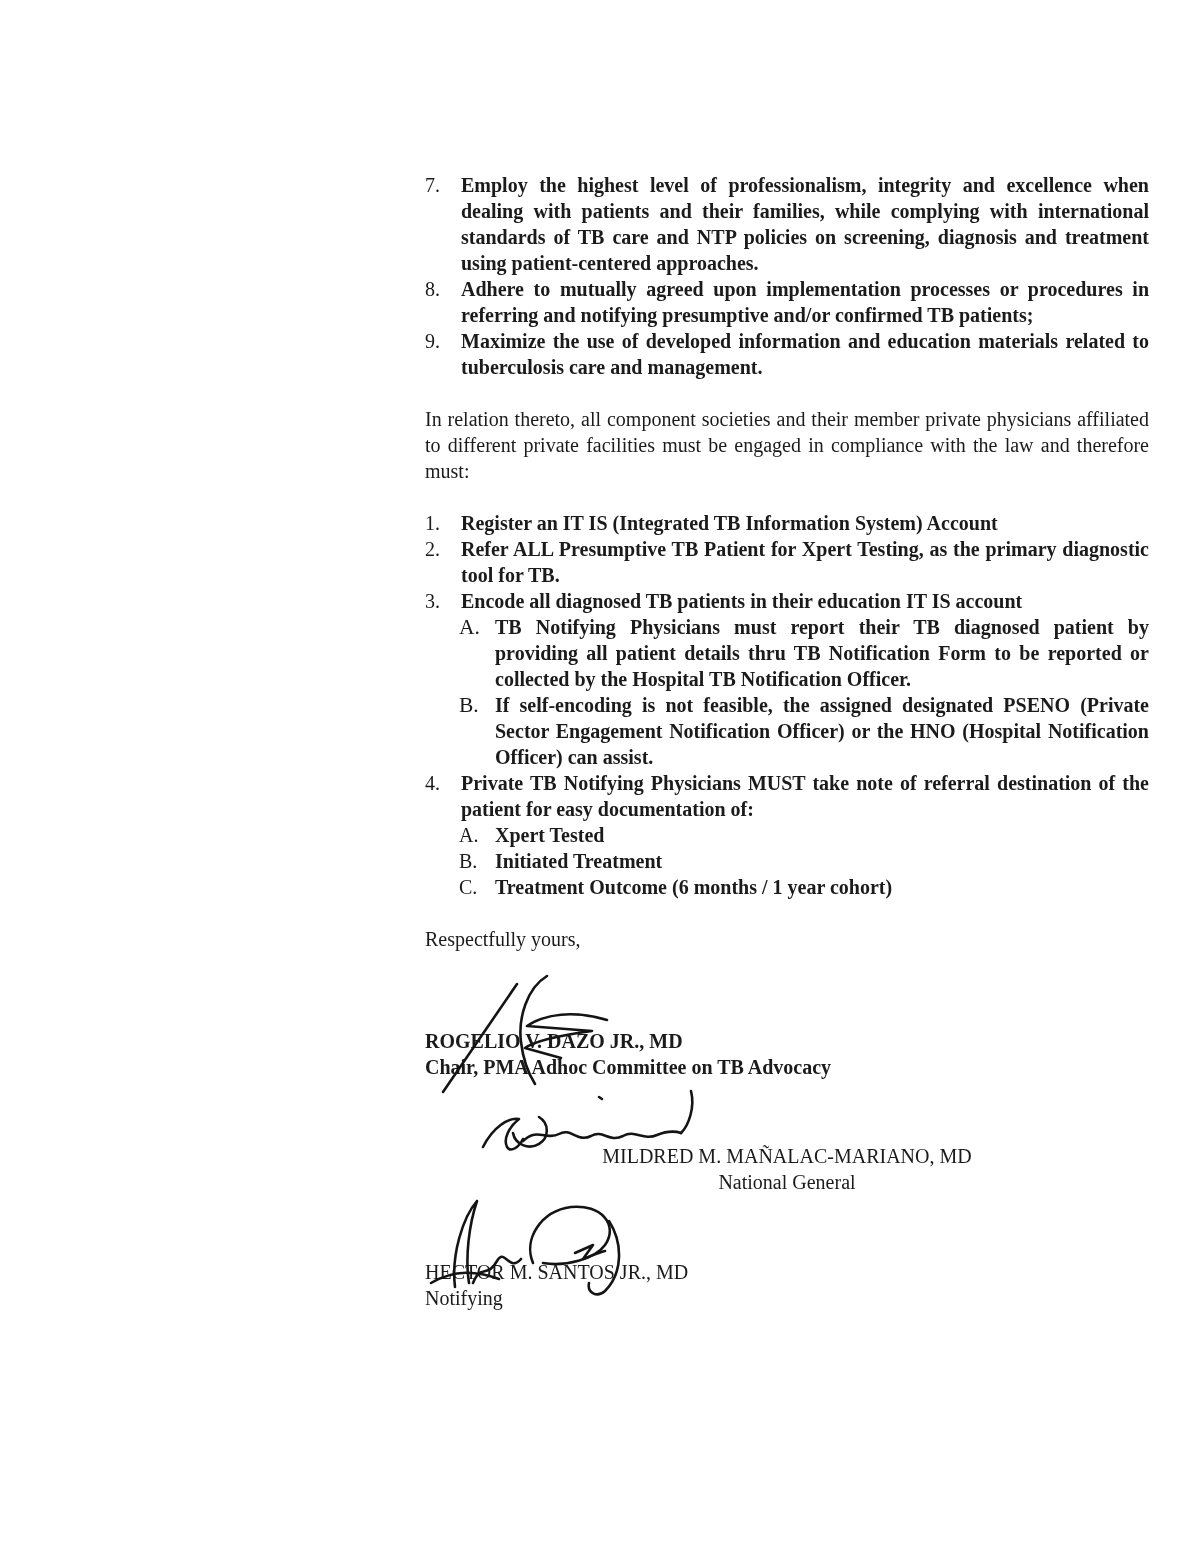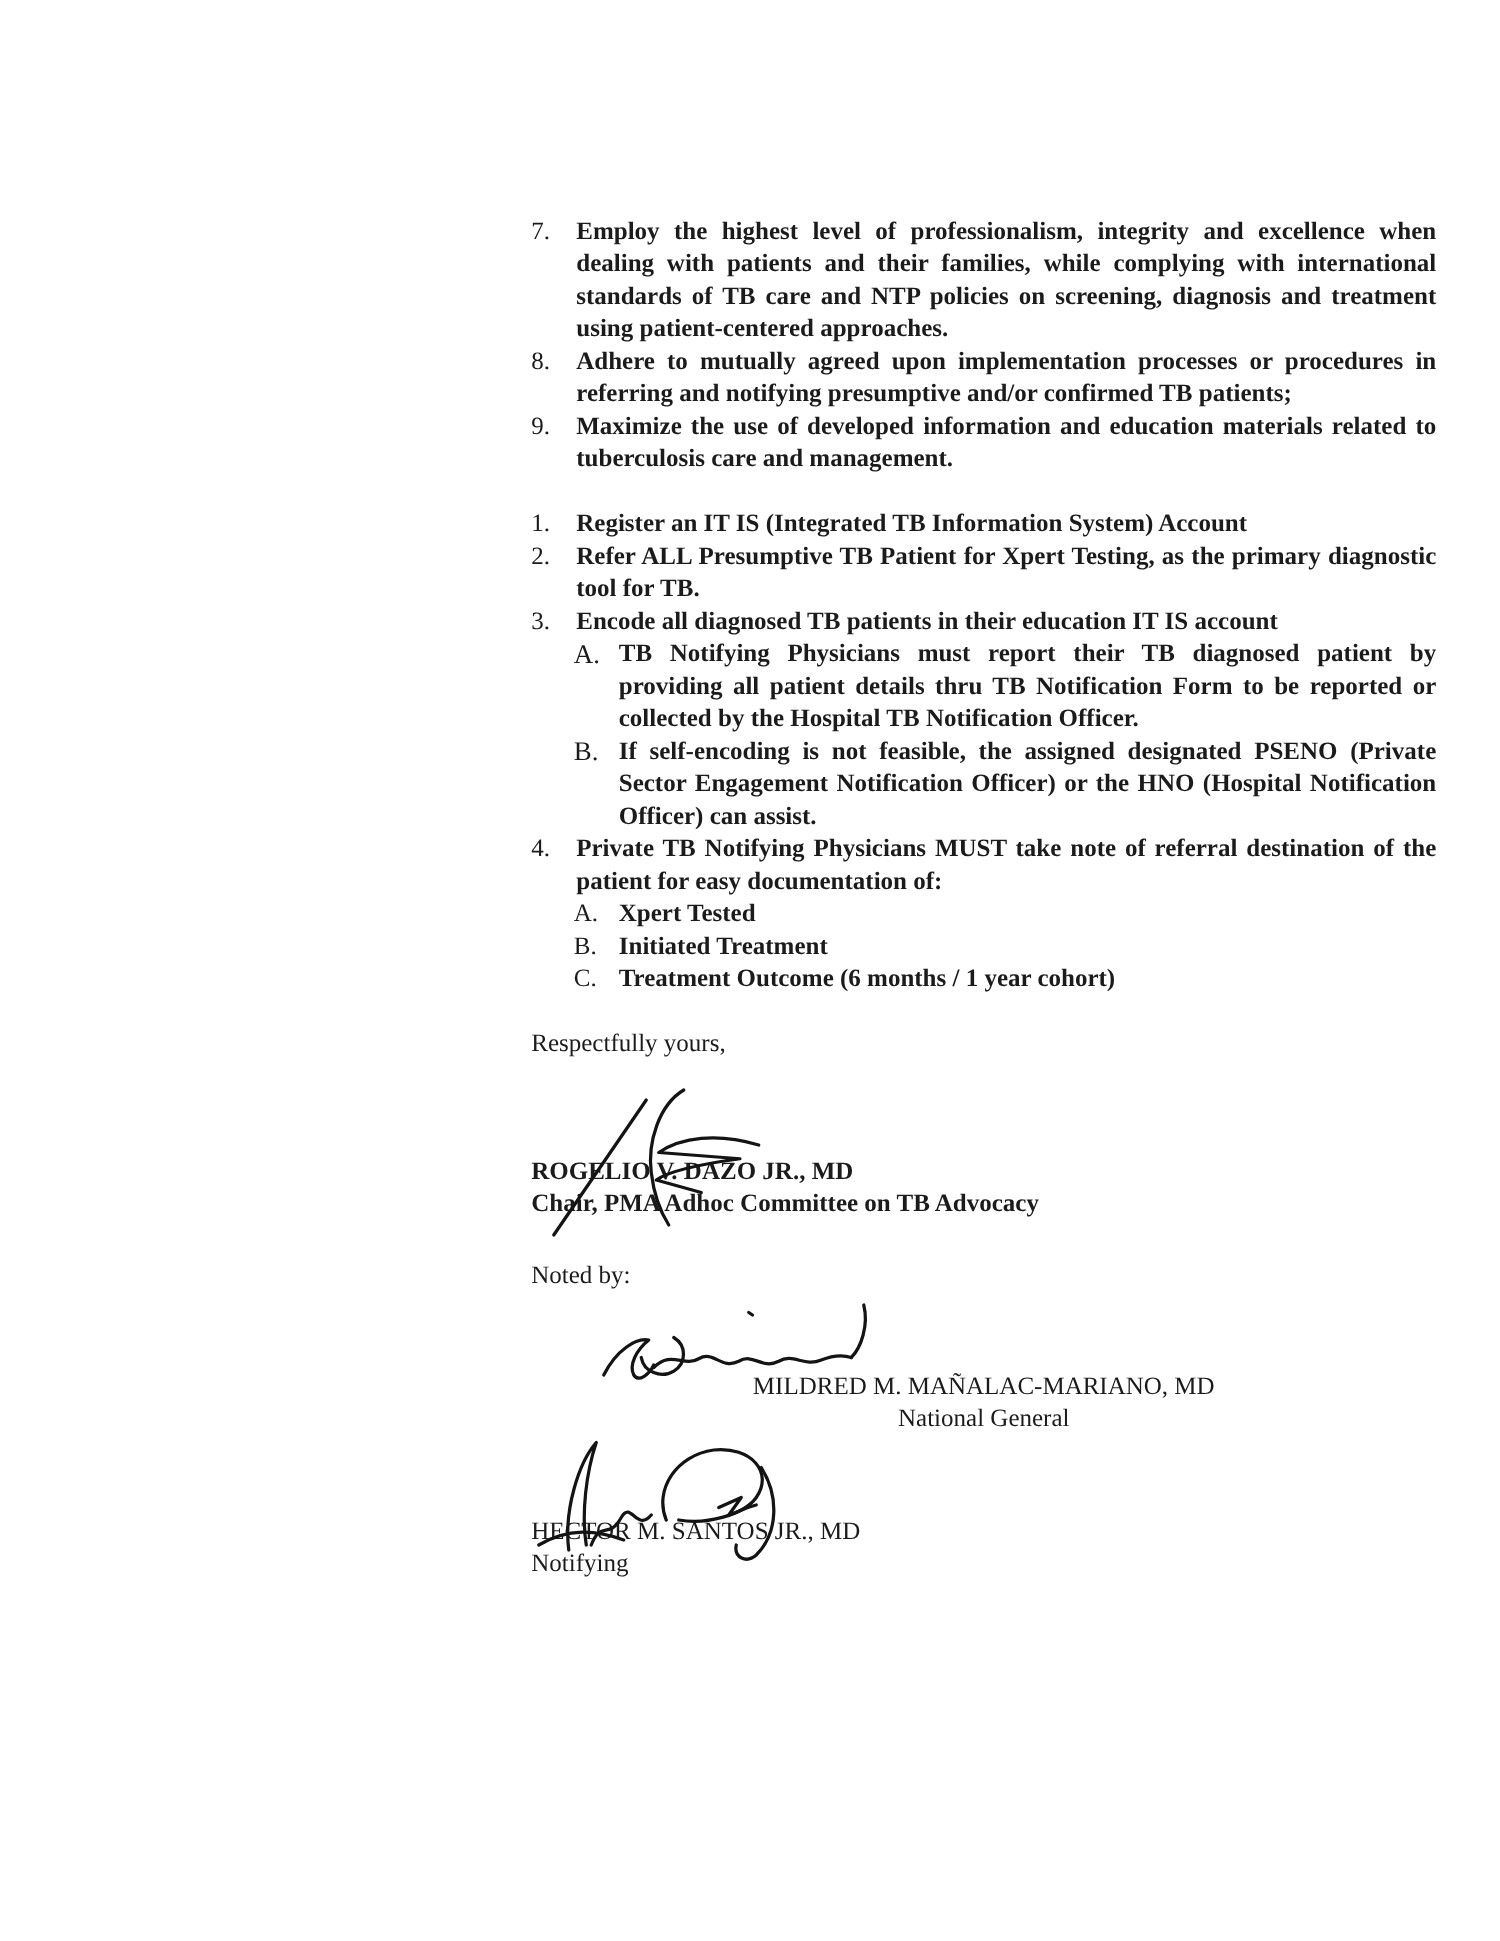--- a/index.html
+++ b/index.html
@@ -53,20 +53,21 @@
     <li class="li">
       <span class="marker">8.</span>
       <span class="txt">Adhere to mutually agreed upon implementation processes or procedures in referring and notifying presumptive and/or confirmed TB patients;</span>
     </li>
     <li class="li">
       <span class="marker">9.</span>
       <span class="txt">Maximize the use of developed information and education materials related to tuberculosis care and management.</span>
     </li>
   </ol>
 
+  <p class="para">In relation thereto, all component societies and their member private physicians affiliated to different private facilities must be engaged in compliance with the law and therefore must:</p>
 
   <ol class="olist list-main">
     <li class="li">
       <span class="marker">1.</span>
       <span class="txt">Register an IT IS (Integrated TB Information System) Account</span>
     </li>
     <li class="li">
       <span class="marker">2.</span>
       <span class="txt">Refer ALL Presumptive TB Patient for Xpert Testing, as the primary diagnostic tool for TB.</span>
     </li>
@@ -114,21 +115,20 @@
   <div class="sig-block sig-first">
     <svg class="sig-svg sig-rogelio" viewBox="0 0 200 125">
       <path d="M 112 6 C 92 18 83 48 86 72 C 88 89 93 103 100 114"></path>
       <path d="M 172 50 C 138 40 110 44 92 56 L 157 61 C 120 66 100 71 90 78 L 126 88"></path>
       <path d="M 82 14 L 8 122"></path>
     </svg>
     <div class="sig-name">ROGELIO V. DAZO JR., MD</div>
     <div class="sig-title">Chair, PMA Adhoc Committee on TB Advocacy</div>
   </div>
 
-  <p class="noted">Noted by:</p>
 
   <div class="sig-block sig-second">
     <svg class="sig-svg sig-mildred" viewBox="0 0 255 82">
       <path d="M 30 66 C 40 46 56 36 66 38 C 56 46 50 58 54 66 C 58 72 66 66 70 58"></path>
       <path d="M 86 36 a 17 16 0 1 1 -26 16"></path>
       <path d="M 70 60 C 84 46 94 60 106 53 C 118 46 124 62 138 55 C 150 48 156 62 170 55 C 182 48 190 60 204 54 C 214 50 222 50 228 52"></path>
       <path d="M 228 52 C 236 44 242 26 238 10"></path>
       <path d="M 146 16 l 3 2"></path>
     </svg>
     <div class="sig-name">MILDRED M. MAÑALAC-MARIANO, MD</div>

